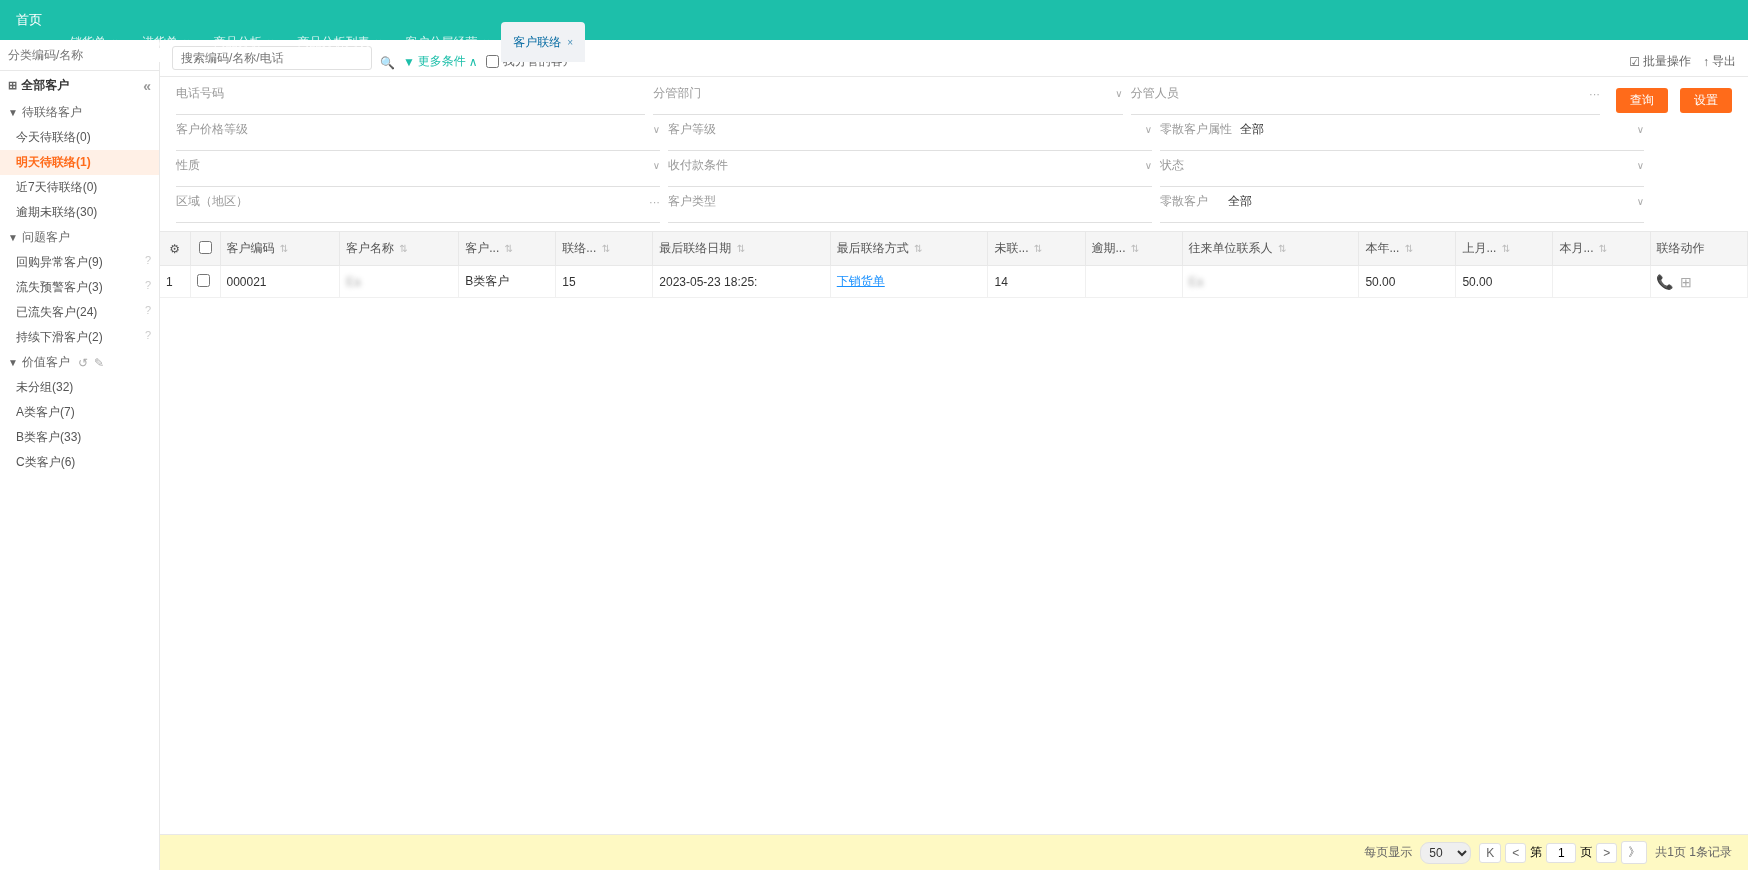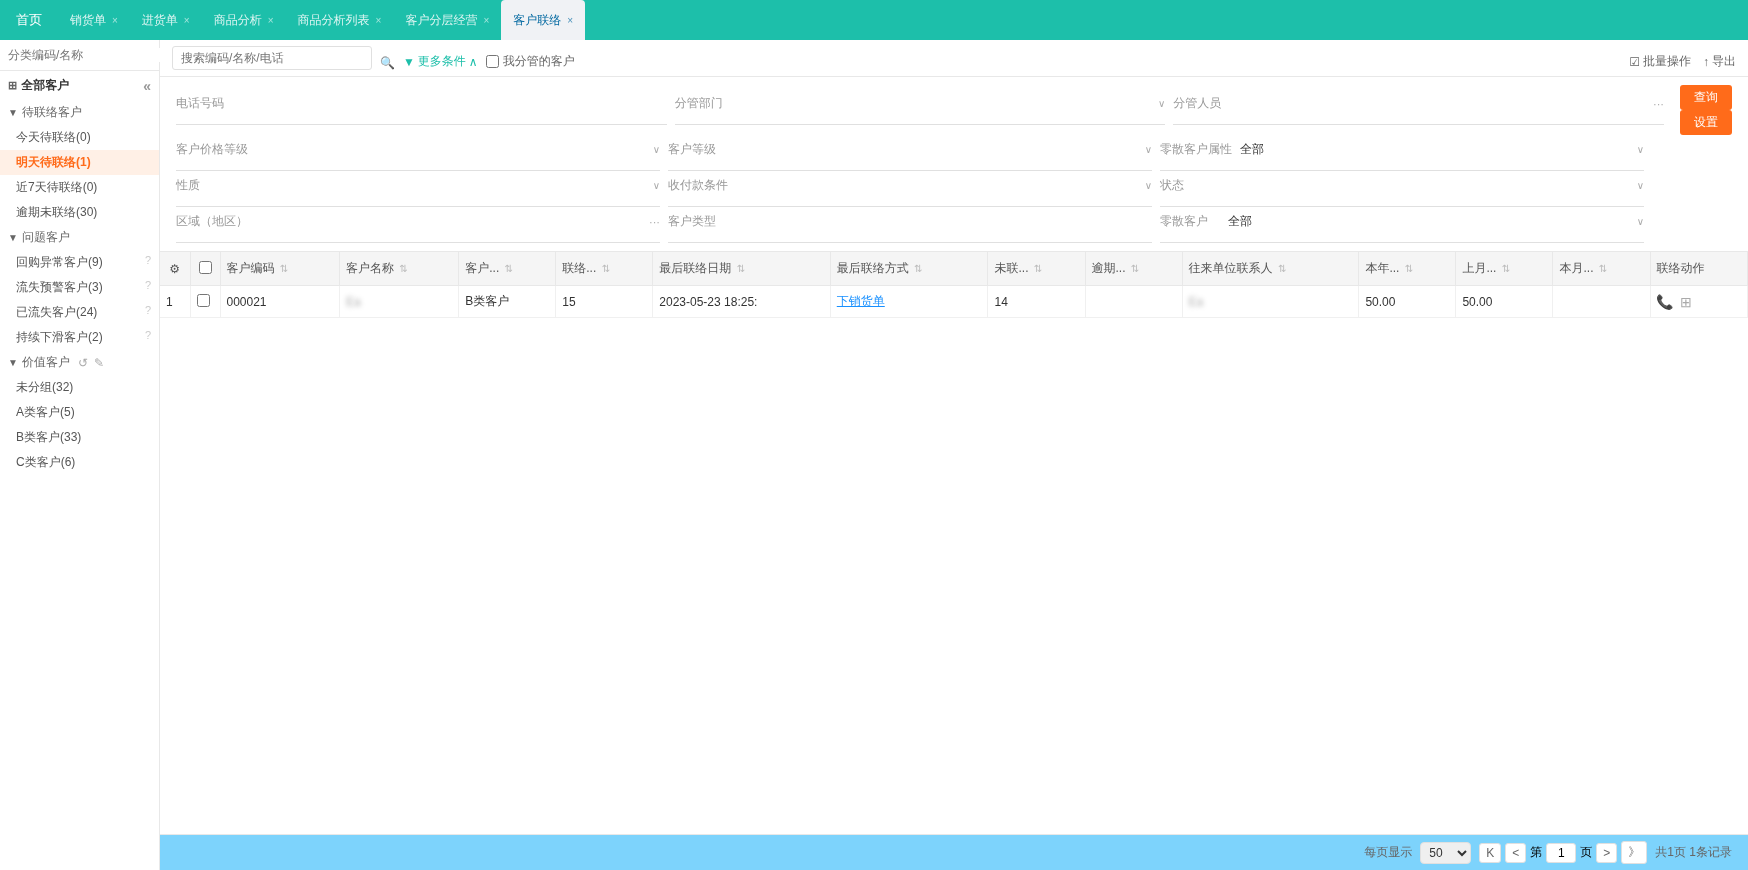--- a/index.html
+++ b/index.html
@@ -3,21 +3,21 @@
   <meta charset="utf-8">
   <style>
     * { box-sizing: border-box; margin: 0; padding: 0; font-family: 'Microsoft YaHei', Arial, sans-serif; font-size: 12px; }
     body { background: #f0f2f5; overflow: hidden; }
 
     
     .top-nav {
       height: 40px;
       background: #1dbfaa;
       display: flex;
-      align-items: flex-end;
+      align-items: center;
       padding: 0 0;
       color: white;
     }
     .nav-home {
       padding: 0 16px;
       height: 100%;
       display: flex;
       align-items: center;
       font-size: 13px;
       cursor: pointer;
@@ -228,22 +228,21 @@
       font-size: 10px;
       margin-left: 4px;
     }
     .filter-field-more {
       color: #aaa;
       font-size: 11px;
       margin-left: 4px;
     }
     .filter-actions {
       display: flex;
-      flex-direction: column;
-      gap: 0;
+      gap: 12px;
       margin-left: 8px;
     }
     .btn-query {
       background: #ff6b1a;
       color: white;
       border: none;
       border-radius: 3px;
       padding: 4px 14px;
       cursor: pointer;
       font-size: 12px;
@@ -317,32 +316,32 @@
       width: 30px;
       text-align: center;
     }
     .checkbox-col {
       width: 30px;
       text-align: center;
     }
 
     
     .table-footer {
-      background: #7dd3fc;
+      background: #fef9c3;
       border-top: 1px solid #e8e8e8;
       padding: 6px 16px;
       display: flex;
       align-items: center;
       justify-content: flex-end;
       gap: 8px;
     }
     .per-page-label { color: #666; }
     .per-page-select {
       border: 1px solid #e0e0e0;
-      border-radius: 4px;
+      border-radius: 9px;
       padding: 2px 4px;
       font-size: 12px;
       color: #333;
       cursor: pointer;
     }
     .pagination-nav {
       display: flex;
       align-items: center;
       gap: 4px;
     }
@@ -461,21 +460,21 @@
     <div class="sidebar-group-title">
       <span class="arrow">▼</span>
       <span>价值客户</span>
       <span style="margin-left:4px;color:#aaa;cursor:pointer;">↺</span>
       <span style="margin-left:2px;color:#aaa;cursor:pointer;">✎</span>
     </div>
     <div class="sidebar-item">
       <span>未分组(32)</span>
     </div>
     <div class="sidebar-item">
-      <span>A类客户(5)</span>
+      <span>A类客户(7)</span>
     </div>
     <div class="sidebar-item">
       <span>B类客户(33)</span>
     </div>
     <div class="sidebar-item">
       <span>C类客户(6)</span>
     </div>
   </div>
 
   <div class="content-area">

